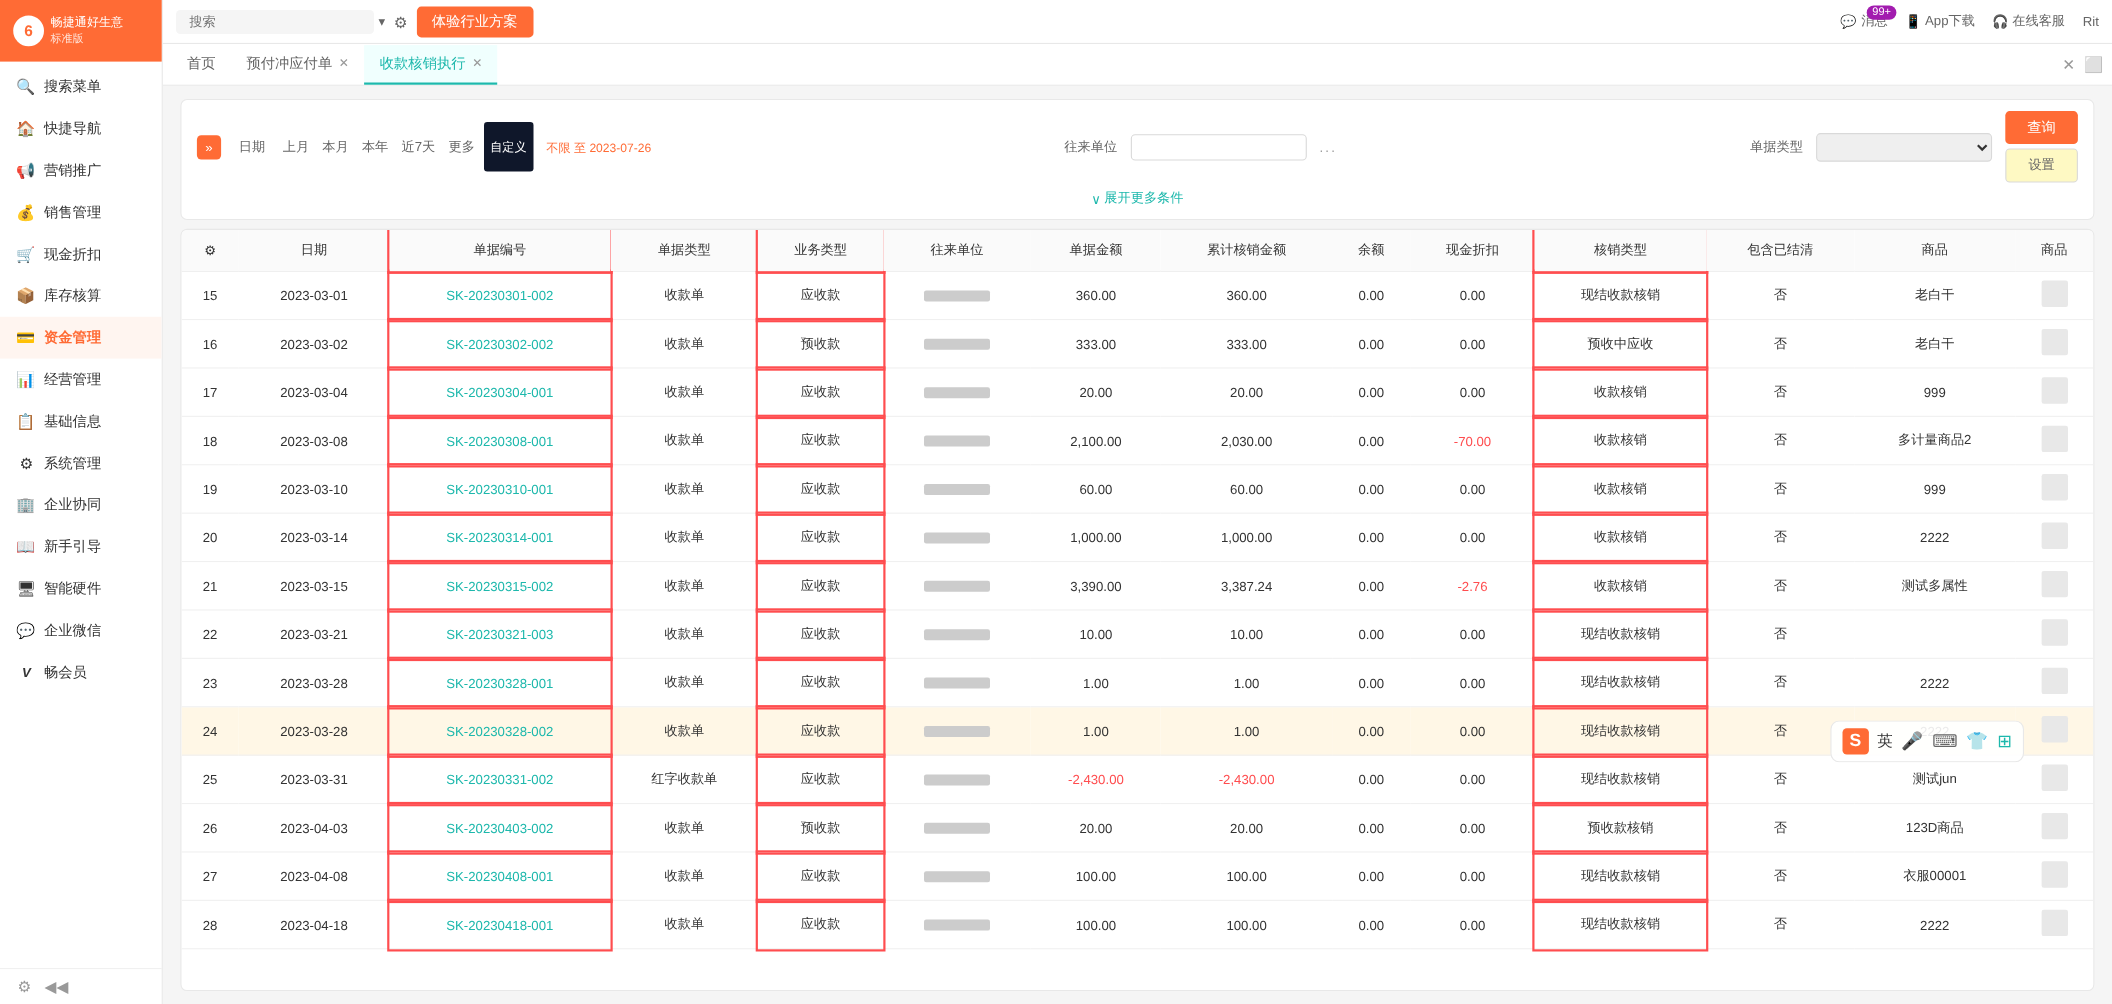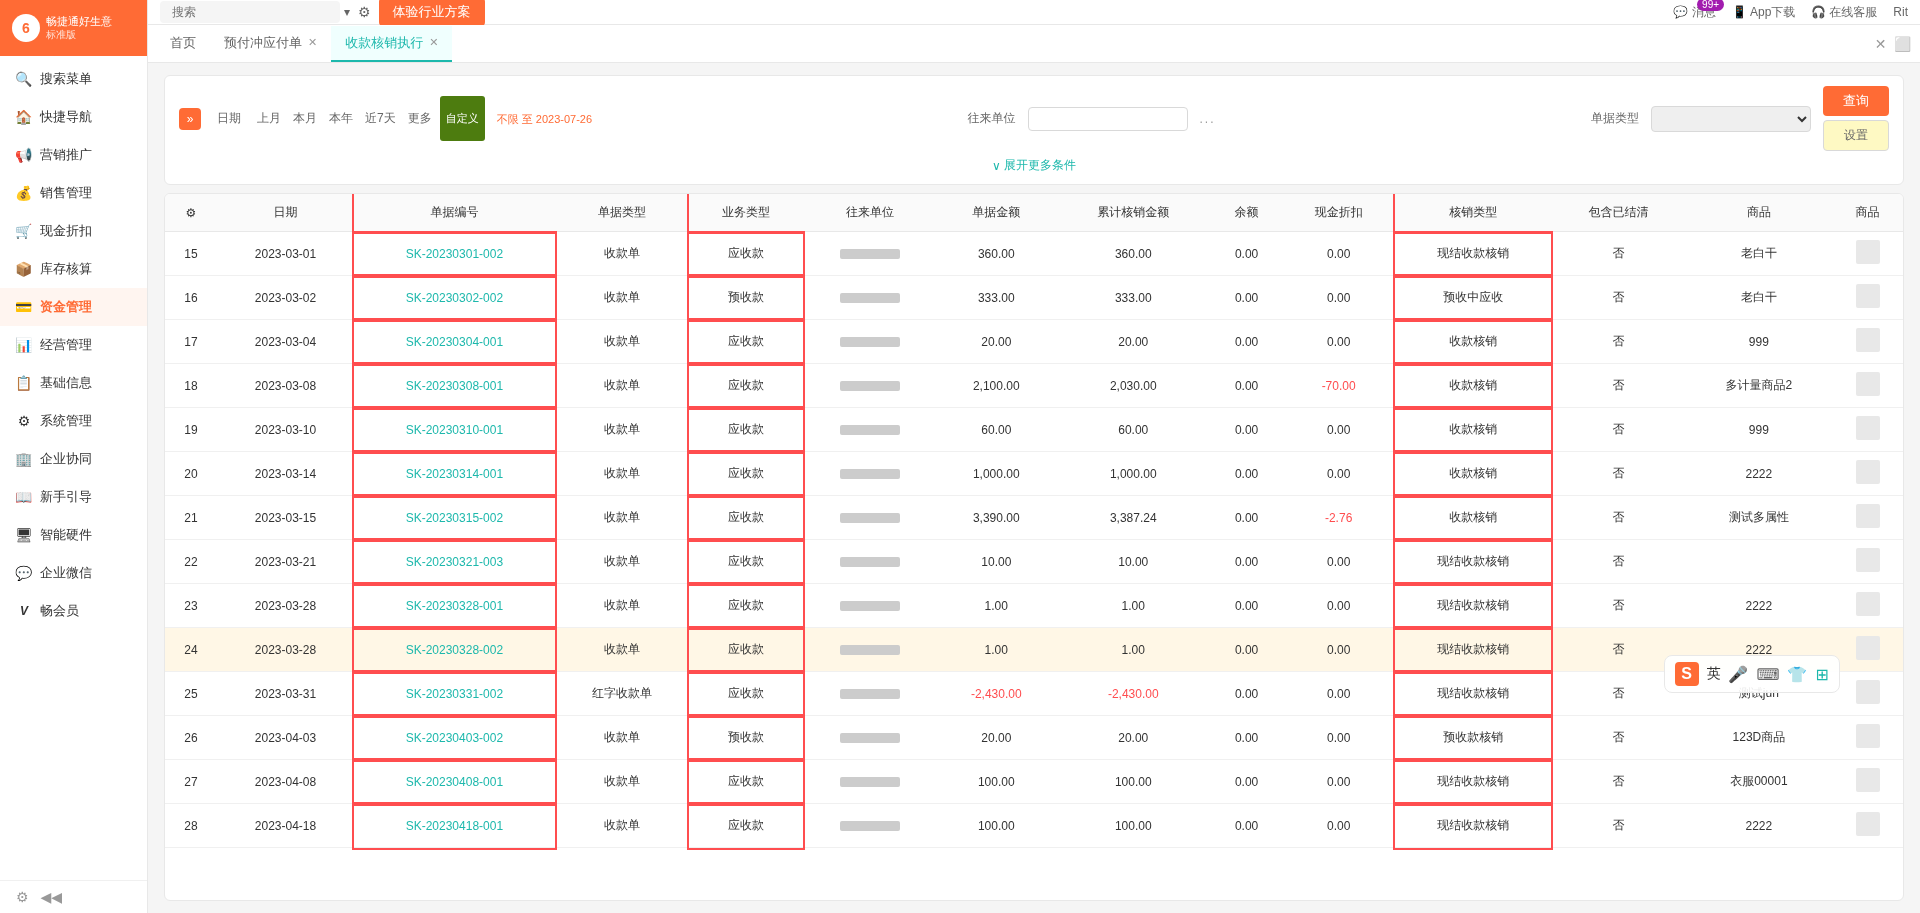--- a/index.html
+++ b/index.html
@@ -16,21 +16,21 @@
     .sidebar-item.active { background: #fff5f0; color: #ff6b35; font-weight: bold; }
     .sidebar-item .si-icon { width: 16px; height: 16px; display: flex; align-items: center; justify-content: center; font-size: 14px; }
     .sidebar-bottom { padding: 8px 16px; border-top: 1px solid #f0f0f0; display: flex; align-items: center; gap: 12px; }
     .sidebar-bottom .gear-btn { color: #999; cursor: pointer; font-size: 14px; }
     .sidebar-bottom .collapse-btn { color: #999; cursor: pointer; font-size: 14px; }
 
     
     .main { flex: 1; display: flex; flex-direction: column; height: 100%; overflow: hidden; }
 
     
-    .topbar { background: #fff; border-bottom: 1px solid #e8e8e8; height: 25px; display: flex; align-items: center; padding: 0 12px; gap: 8px; }
+    .topbar { background: #fff; border-bottom: 1px solid #e8e8e8; height: 40px; display: flex; align-items: center; padding: 0 12px; gap: 8px; }
     .topbar-breadcrumb { display: flex; align-items: center; gap: 4px; flex: 1; }
     .topbar-search { background: #f0f0f0; border-radius: 4px; padding: 4px 12px; color: #999; font-size: 12px; width: 180px; }
     .topbar-dropdown { display: flex; align-items: center; gap: 4px; color: #666; font-size: 12px; cursor: pointer; }
     .topbar-gear { color: #666; font-size: 14px; cursor: pointer; margin: 0 4px; }
     .topbar-solution { background: #ff6b35; color: #fff; border: none; border-radius: 4px; padding: 5px 14px; font-size: 13px; cursor: pointer; }
     .topbar-right { display: flex; align-items: center; gap: 16px; margin-left: auto; }
     .topbar-msg { display: flex; align-items: center; gap: 4px; color: #666; font-size: 12px; cursor: pointer; position: relative; }
     .msg-badge { background: #a21caf; color: #fff; border-radius: 10px; padding: 1px 5px; font-size: 10px; position: absolute; top: -6px; right: -8px; }
     .topbar-app { color: #666; font-size: 12px; cursor: pointer; display: flex; align-items: center; gap: 3px; }
     .topbar-service { color: #666; font-size: 12px; cursor: pointer; display: flex; align-items: center; gap: 3px; }
@@ -50,21 +50,21 @@
     .btn-export { display: flex; align-items: center; gap: 4px; color: #ff6b35; border: 1px solid #ff6b35; border-radius: 4px; padding: 4px 10px; font-size: 12px; cursor: pointer; background: #fff; }
     .btn-refresh { display: flex; align-items: center; gap: 4px; color: #666; border: 1px solid #d9d9d9; border-radius: 4px; padding: 4px 10px; font-size: 12px; cursor: pointer; background: #fff; }
 
     
     .filter-bar { background: #fff; border-radius: 6px; padding: 10px 14px; margin-bottom: 8px; border: 1px solid #e8e8e8; }
     .filter-row { display: flex; align-items: center; gap: 12px; flex-wrap: wrap; }
     .filter-collapse { background: #ff6b35; color: #fff; border: none; border-radius: 4px; width: 22px; height: 22px; cursor: pointer; display: flex; align-items: center; justify-content: center; font-size: 12px; margin-right: 4px; }
     .filter-label { color: #666; font-size: 12px; }
     .filter-date-btns { display: flex; align-items: center; gap: 4px; }
     .filter-date-btn { color: #666; font-size: 12px; cursor: pointer; padding: 2px 4px; }
-    .filter-custom { background: #4d7c0f; color: #fff; border-radius: 3px; padding: 15px 6px; font-size: 11px; cursor: pointer; }
+    .filter-custom { background: #0f172a; color: #fff; border-radius: 3px; padding: 15px 6px; font-size: 11px; cursor: pointer; }
     .filter-date-range { color: #ff6b35; font-size: 11px; margin-top: 2px; }
     .filter-input { border: 1px solid #d9d9d9; border-radius: 4px; padding: 4px 8px; font-size: 12px; color: #333; width: 160px; }
     .filter-select { border: 1px solid #d9d9d9; border-radius: 4px; padding: 4px 8px; font-size: 12px; color: #333; width: 160px; }
     .filter-dots { color: #999; letter-spacing: 2px; }
     .filter-expand { color: #1db8ac; font-size: 12px; cursor: pointer; display: flex; align-items: center; gap: 3px; margin: 0 auto; }
     .btn-query { background: #ff6b35; color: #fff; border: none; border-radius: 4px; padding: 6px 20px; font-size: 13px; cursor: pointer; }
     .btn-settings { background: #fef9c3; color: #666; border: 1px solid #d9d9d9; border-radius: 4px; padding: 6px 14px; font-size: 12px; cursor: pointer; }
 
     
     .table-container { flex: 1; background: #fff; border-radius: 6px; border: 1px solid #e8e8e8; overflow: hidden; display: flex; flex-direction: column; }

